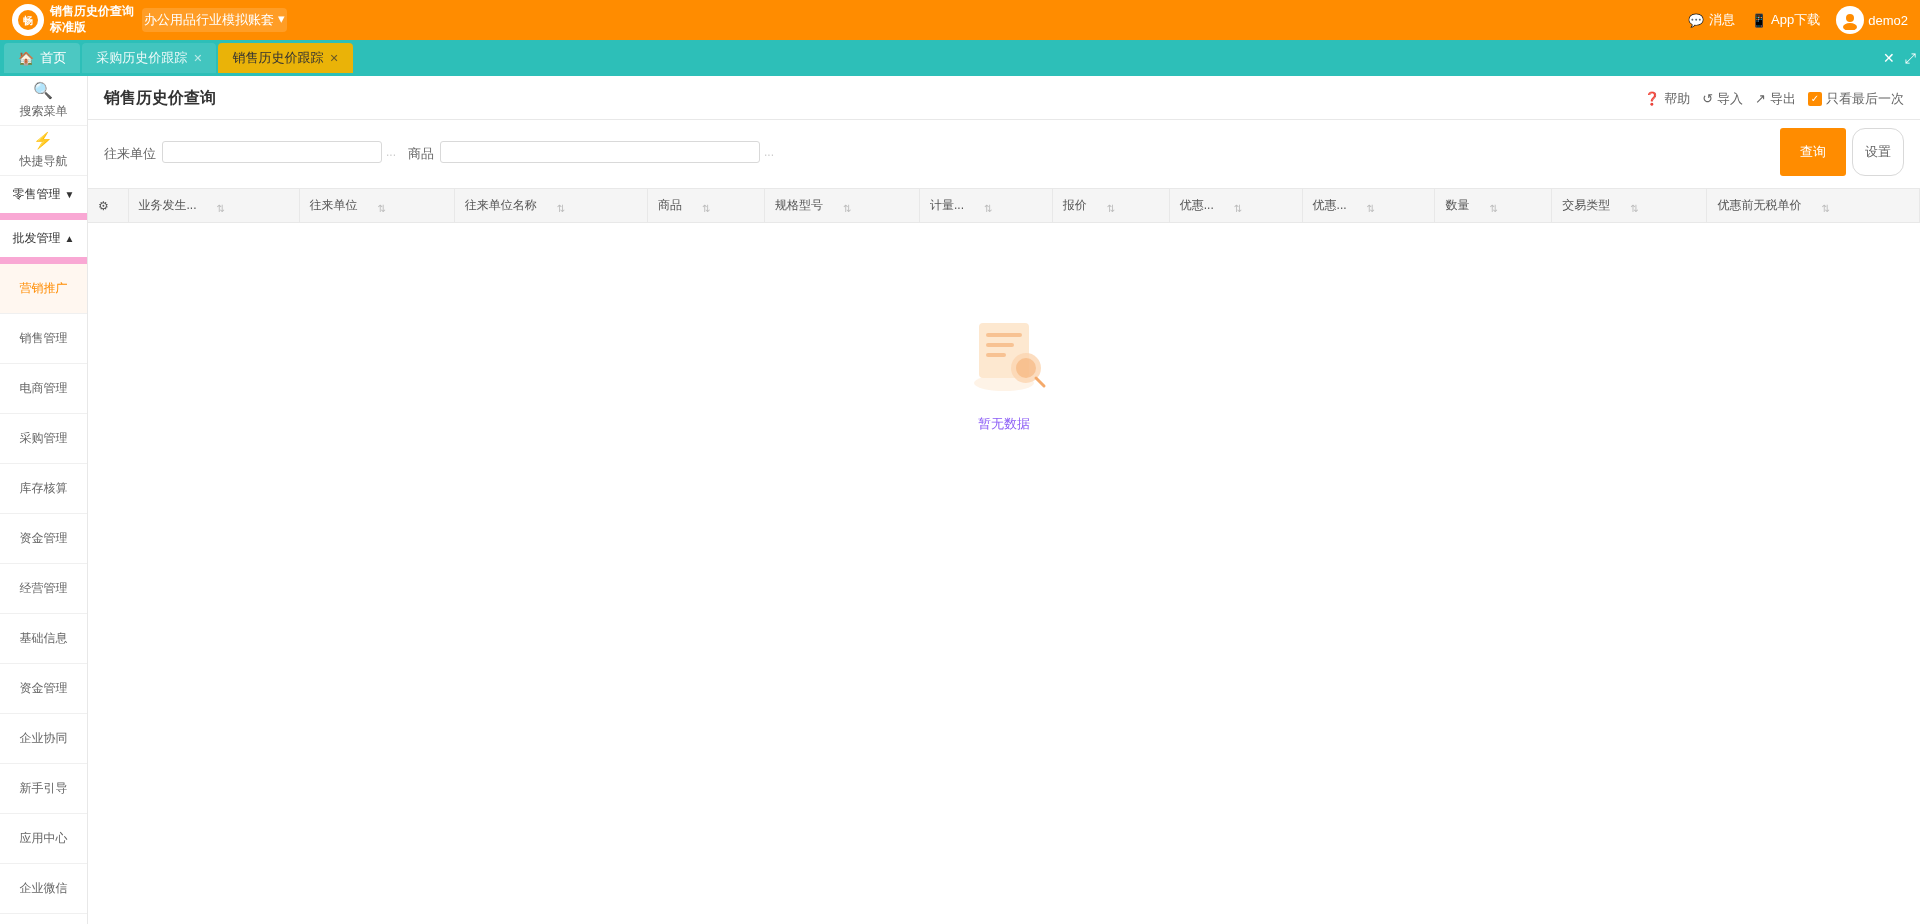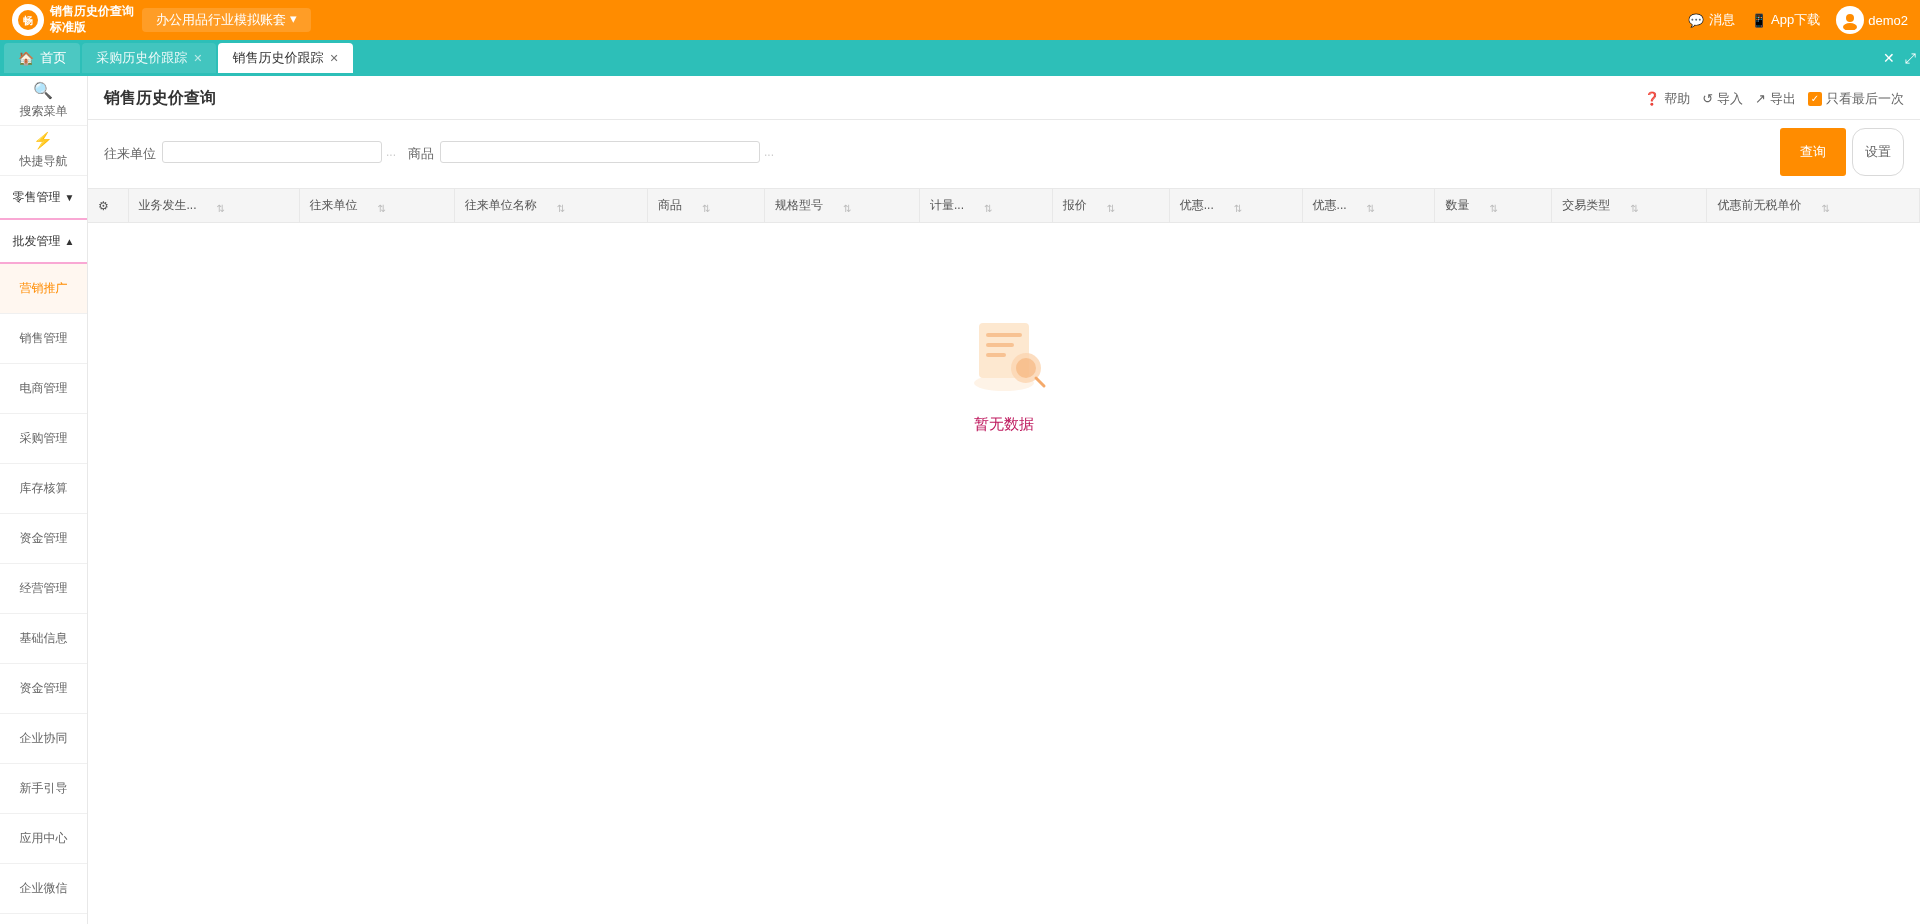--- a/index.html
+++ b/index.html
@@ -5,43 +5,43 @@
     * { margin: 0; padding: 0; box-sizing: border-box; }
     body { font-family: 'Microsoft YaHei', Arial, sans-serif; font-size: 13px; background: #f5f5f5; color: #333; width: 1920px; height: 924px; overflow: hidden; display: flex; flex-direction: column; }
 
     
     .top-bar { height: 40px; background: #ff8c00; display: flex; align-items: center; padding: 0 12px; justify-content: space-between; flex-shrink: 0; }
     .top-bar-left { display: flex; align-items: center; gap: 8px; }
     .logo-area { display: flex; align-items: center; gap: 6px; }
     .logo-icon { width: 32px; height: 32px; background: #fff; border-radius: 50%; display: flex; align-items: center; justify-content: center; }
     .logo-icon svg { width: 22px; height: 22px; }
     .logo-text { color: #fff; font-size: 12px; line-height: 1.3; font-weight: bold; }
-    .app-selector { display: flex; align-items: flex-start; gap: 4px; color: #fff; font-size: 13px; background: rgba(255,255,255,0.15); border-radius: 4px; padding: 3px 14px; cursor: pointer; }
+    .app-selector { display: flex; align-items: flex-start; gap: 4px; color: #fff; font-size: 13px; background: rgba(255,255,255,0.15); border-radius: 4px; padding: 3px 2px; cursor: pointer; }
     .top-bar-right { display: flex; align-items: center; gap: 16px; color: #fff; font-size: 13px; }
     .top-bar-right-item { display: flex; align-items: center; gap: 4px; cursor: pointer; }
     .user-avatar { width: 28px; height: 28px; border-radius: 50%; background: #fff; display: flex; align-items: center; justify-content: center; overflow: hidden; }
 
     
     .tab-bar { height: 36px; background: #2dbfb8; display: flex; align-items: center; padding: 0 4px; flex-shrink: 0; }
     .tab { display: flex; align-items: center; gap: 6px; padding: 0 14px; height: 30px; border-radius: 4px 4px 0 0; cursor: pointer; font-size: 13px; color: rgba(255,255,255,0.85); margin-right: 2px; }
     .tab.home { background: rgba(255,255,255,0.15); color: #fff; }
-    .tab.active { background: #ffffff; color: #333; }
+    .tab.active { background: #eab308; color: #333; }
     .tab.inactive { background: rgba(255,255,255,0.1); color: rgba(255,255,255,0.9); }
     .tab-close { font-size: 11px; color: currentColor; cursor: pointer; opacity: 0.7; }
     .tab-bar-actions { margin-left: auto; display: flex; gap: 10px; color: #fff; font-size: 16px; cursor: pointer; }
 
     
     .main-layout { display: flex; flex: 1; overflow: hidden; }
 
     
     .sidebar { width: 88px; background: #fff; display: flex; flex-direction: column; border-right: 1px solid #e8e8e8; flex-shrink: 0; overflow-y: auto; }
     .sidebar-item { display: flex; flex-direction: column; align-items: center; justify-content: center; padding: 10px 4px; cursor: pointer; color: #666; font-size: 12px; border-bottom: 1px solid #f0f0f0; min-height: 50px; text-align: center; }
     .sidebar-item.active { color: #ff8c00; background: #fff7f0; }
     .sidebar-item-icon { font-size: 16px; margin-bottom: 3px; }
-    .sidebar-section { display: flex; flex-direction: column; align-items: center; justify-content: center; padding: 8px 4px; cursor: pointer; color: #333; font-size: 12px; min-height: 44px; text-align: right; border-bottom: 2px solid #f9a8d4; }
+    .sidebar-section { display: flex; flex-direction: column; align-items: center; justify-content: center; padding: 8px 4px; cursor: pointer; color: #333; font-size: 12px; min-height: 44px; text-align: right; border-bottom: 7px solid #f9a8d4; }
     .sidebar-section.with-arrow { flex-direction: row; gap: 4px; padding: 8px 8px; justify-content: center; }
 
     
     .content-area { flex: 1; display: flex; flex-direction: column; overflow: hidden; background: #f5f5f5; }
 
     
     .page-header { background: #fff; padding: 12px 16px 0 16px; border-bottom: 1px solid #e8e8e8; flex-shrink: 0; }
     .page-title-row { display: flex; align-items: center; justify-content: space-between; margin-bottom: 10px; }
     .page-title { font-size: 16px; font-weight: bold; color: #333; }
     .page-header-actions { display: flex; align-items: center; gap: 12px; font-size: 13px; color: #666; }
@@ -69,21 +69,21 @@
     .table-wrapper { flex: 1; background: #fff; margin: 0; overflow: auto; }
     .data-table { width: 100%; border-collapse: collapse; font-size: 12px; }
     .data-table th { background: #f5f5f5; padding: 8px 10px; text-align: left; border-bottom: 1px solid #e8e8e8; border-right: 1px solid #e8e8e8; white-space: nowrap; color: #555; font-weight: normal; position: sticky; top: 0; z-index: 1; }
     .data-table th .th-content { display: flex; align-items: flex-end; gap: 20px; }
     .sort-icon { color: #bbb; font-size: 10px; cursor: pointer; }
     .settings-col { width: 40px; text-align: center; }
 
     
     .empty-state { display: flex; flex-direction: column; align-items: center; justify-content: center; padding: 80px 0; }
     .empty-icon { width: 100px; height: 100px; margin-bottom: 12px; }
-    .empty-text { color: #be185d; font-size: 15px; }
+    .empty-text { color: #8b5cf6; font-size: 13px; }
 
     
     ::-webkit-scrollbar { width: 6px; height: 6px; }
     ::-webkit-scrollbar-track { background: #f1f1f1; }
     ::-webkit-scrollbar-thumb { background: #ccc; border-radius: 3px; }
   </style>
 </head>
 <body>
 
 <div class="top-bar">

